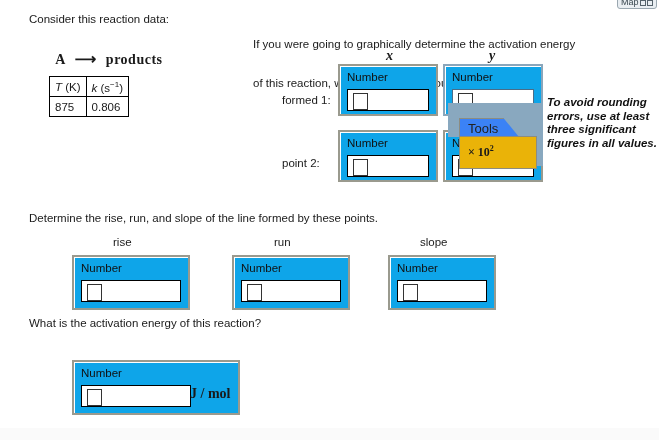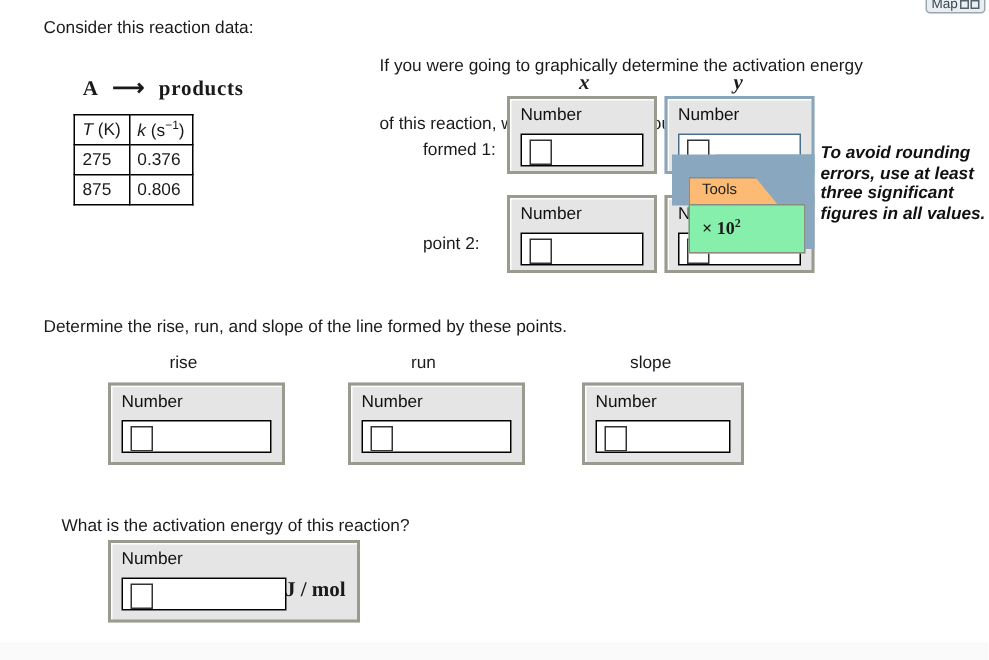--- a/index.html
+++ b/index.html
@@ -27,33 +27,33 @@
   }
   #map-chip .sq{display:inline-block;width:4px;height:4px;border:1px solid #55626b;margin-left:1px;vertical-align:middle;}
 
   
   #q-left{left:29px;top:13px;}
   #q-right{left:253px;top:12px;}
   #q-right div{line-height:13px;}
   #rxn{left:40px;top:40px;font-size:14px;letter-spacing:.5px;}
   #rxn .ar{display:inline-block;width:40px;text-align:center;font-size:15px;}
   #determine{left:29px;top:212px;text-align:right;}
-  #whatis{left:29px;top:345px;margin-left:12px;}
+  #whatis{left:29px;top:317px;}
   #note{left:547px;top:96px;font-size:11.5px;font-style:italic;font-weight:bold;
         color:#111;line-height:13.5px;}
 
   
   #rxn-table{position:absolute;left:49px;top:76px;border-collapse:collapse;}
   #rxn-table td{border:1px solid #000;padding:2px 5px;font-size:11.5px;height:15px;}
   #rxn-table td.hdr{font-style:normal;}
   sup{font-size:8px;vertical-align:super;}
 
   
   .numpanel{
-    position:absolute;background:#e5e5e5;
+    position:absolute;background:#0ea5e9;
     border:2px solid #9a9a8e;
     box-shadow:1px 1px 0 #ffffff inset;
     box-sizing:border-box;
     padding:5px 7px 6px 7px;
   }
   .numpanel .lbl{font-size:11.5px;color:#111;line-height:13px;}
   .numpanel .inp{
     margin-top:5px;background:#fff;border:1px solid #000;
     height:22px;box-sizing:border-box;position:relative;
   }
@@ -92,27 +92,27 @@
   
   #tools-popup{position:absolute;left:448px;top:103px;width:95px;height:72px;}
   #tools-blue{
     position:absolute;left:0;top:0;width:95px;height:34px;background:#89a8bf;
   }
   #tools-blue2{
     position:absolute;left:29px;top:0;width:66px;height:63px;background:#89a8bf;
   }
   #tools-tab{
     position:absolute;left:11px;top:15px;width:60px;height:19px;
-    background:#fdba74;border:1px solid #8c8c80;border-bottom:none;
-    box-sizing:border-box;font-size:10px;color:#222;padding:2px 0 0 8px;
+    background:#3b82f6;border:1px solid #8c8c80;border-bottom:none;
+    box-sizing:border-box;font-size:13px;color:#222;padding:2px 0 0 8px;
     clip-path:polygon(0 0, 74% 0, 100% 100%, 0 100%);
   }
   #tools-body{
     position:absolute;left:11px;top:33px;width:78px;height:33px;
-    background:#86efac;border:1px solid #8c8c80;box-sizing:border-box;
+    background:#eab308;border:1px solid #8c8c80;box-sizing:border-box;
   }
   #tools-body .exp{
     position:absolute;left:8px;top:7px;font-family:"Liberation Serif",serif;
     font-weight:bold;font-size:12px;
   }
   #tools-body .exp sup{font-size:8px;}
 
   
   #bottom-bar{position:absolute;left:0;top:428px;width:659px;height:12px;background:#fafafa;}
 </style>
@@ -131,24 +131,20 @@
     <span>A</span><span class="ar">⟶</span><span>products</span>
   </div>
 
   <table id="rxn-table">
     <tbody>
         <tr>
       <td class="hdr"><i>T</i><span> (K)</span></td>
       <td class="hdr"><i>k</i><span> (s</span><sup>−1</sup><span>)</span></td>
     </tr>
     <tr>
-      <td>275</td>
-      <td>0.376</td>
-    </tr>
-    <tr>
       <td>875</td>
       <td>0.806</td>
     </tr>
   </tbody>
     </table>
 
   <div class="txt" id="q-right">
     <div>If you were going to graphically determine the activation energy</div>
     <div>of this reaction, what points would you plot?</div>
   </div>

